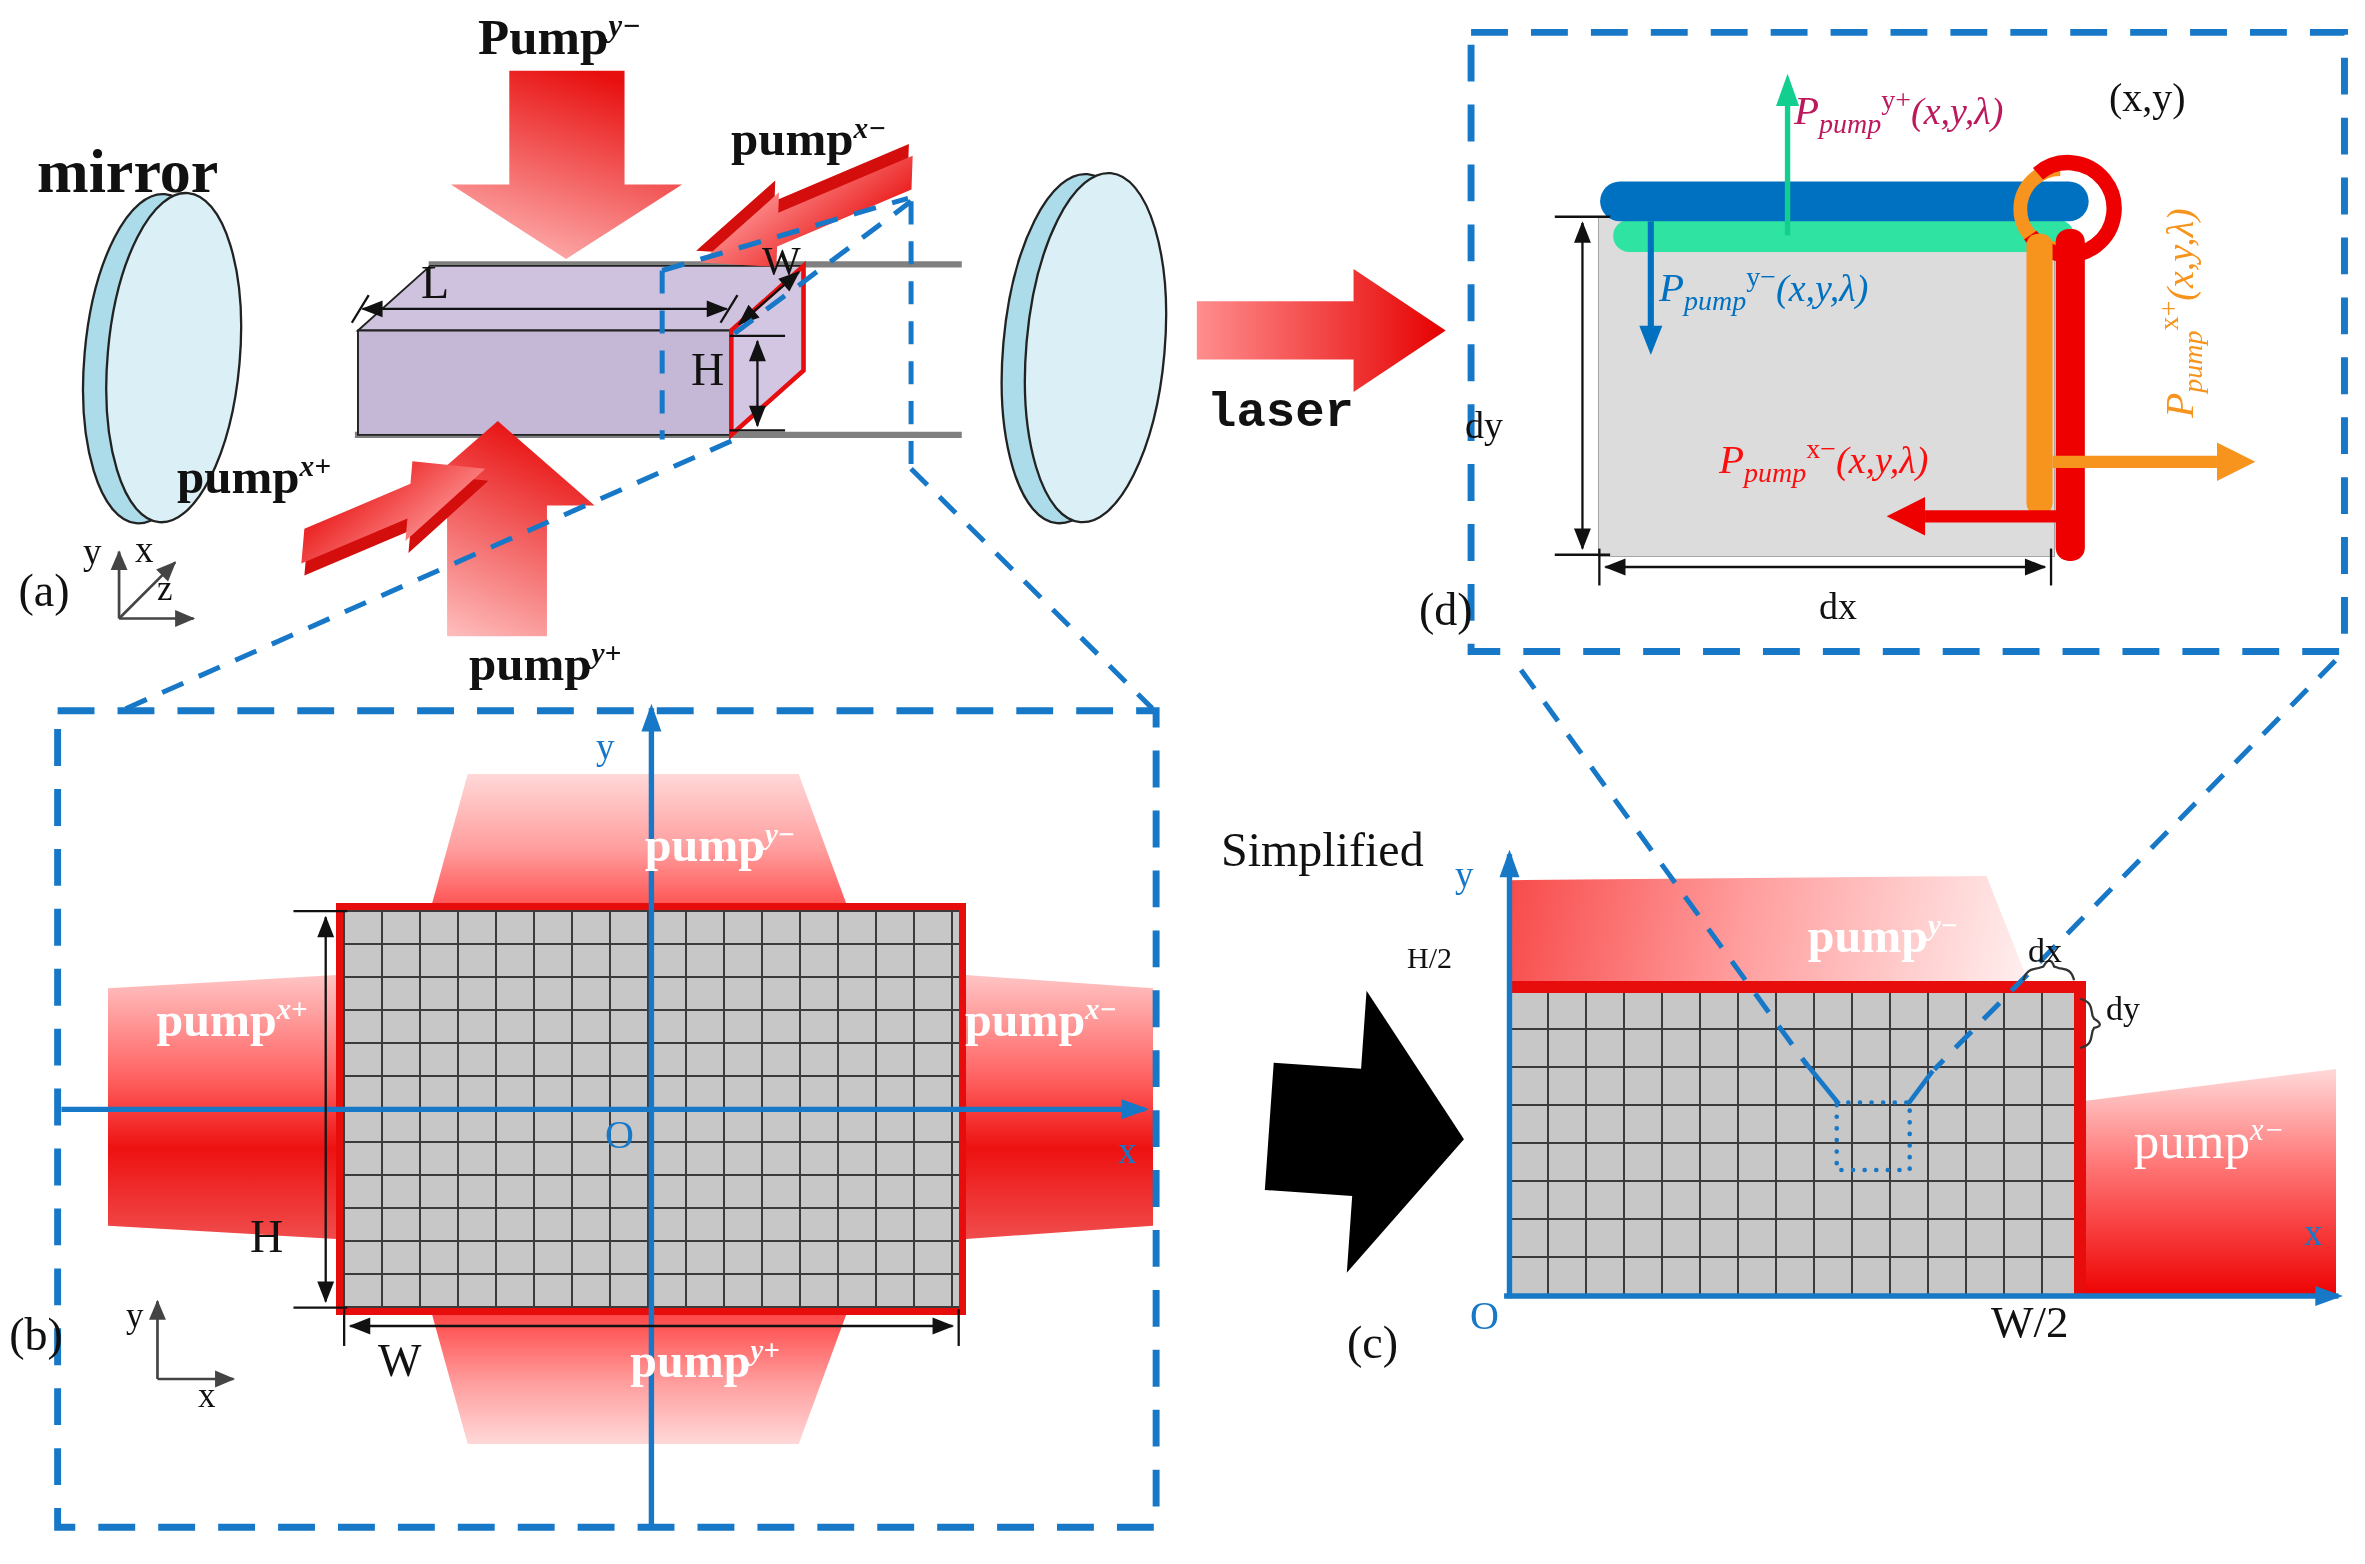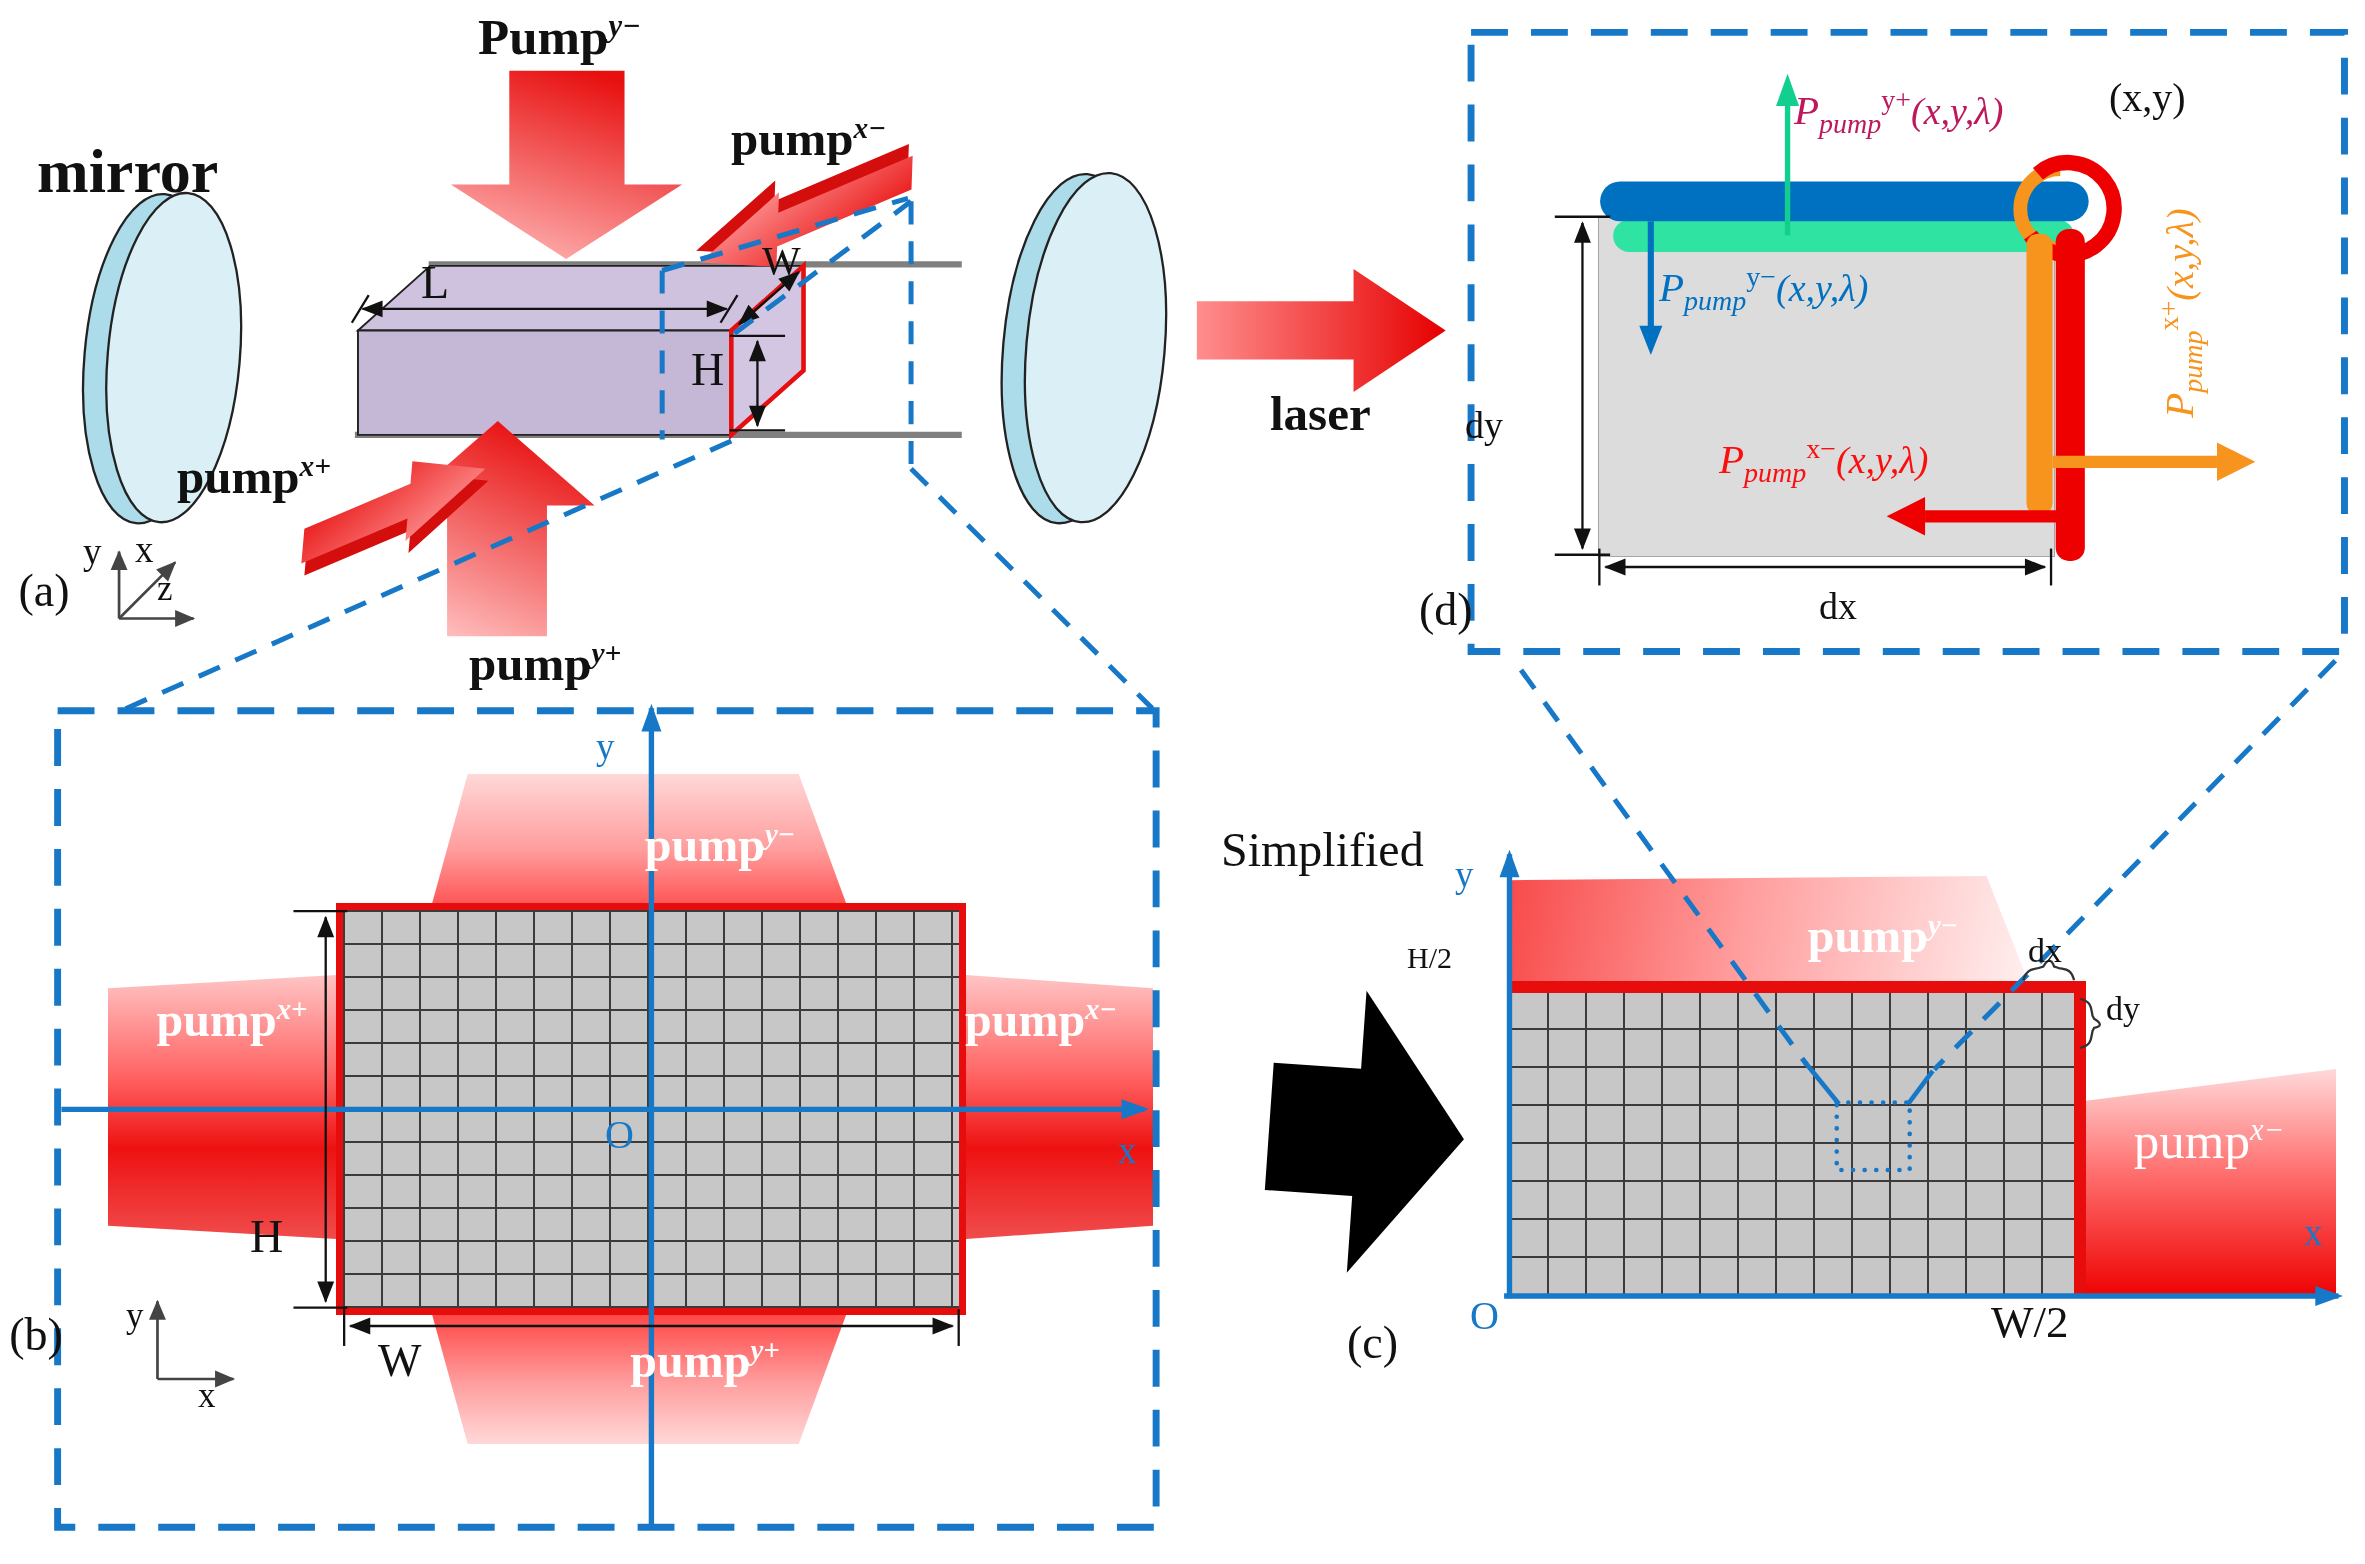--- a/index.html
+++ b/index.html
@@ -236,21 +236,21 @@
         <line x1="2090" y1="738" x2="2662" y2="738" marker-start="url(#mk-blk)" marker-end="url(#mk-blk)"></line>
         <line x1="2082" y1="714" x2="2082" y2="762"></line>
           <line x1="2670" y1="714" x2="2670" y2="762"></line>
       </g>
     </g>
   </svg>
 
   <div class="lbl b" style="left:37px;top:96px;font-size:62px;margin-top:44px;">mirror</div>
   <div class="lbl b" style="left:478px;top:10.8px;font-size:51px;"><span>Pump</span><sup>y−</sup></div>
   <div class="lbl b" style="left:731px;top:114px;font-size:49px;"><span>pump</span><sup>x−</sup></div>
-  <div class="lbl b" style="left:1270px;top:389px;font-size:49px;">laser</div>
+  <div class="lbl b" style="left:1207px;top:389px;font-size:49px;font-family:Liberation Mono, monospace;">laser</div>
   <div class="lbl b" style="left:177px;top:452px;font-size:49px;"><span>pump</span><sup>x+</sup></div>
   <div class="lbl b" style="left:469px;top:639px;font-size:49px;"><span>pump</span><sup>y+</sup></div>
   <div class="lbl it" style="left:421px;top:260px;font-size:46px;">L</div>
   <div class="lbl it" style="left:762px;top:240px;font-size:41px;">W</div>
   <div class="lbl it" style="left:691px;top:347px;font-size:46px;">H</div>
   <div class="lbl" style="left:18.4px;top:568px;font-size:46px;">(a)</div>
   <div class="lbl it" style="left:83px;top:533px;font-size:37px;">y</div>
   <div class="lbl it" style="left:135px;top:531px;font-size:37px;">x</div>
   <div class="lbl it" style="left:157px;top:571px;font-size:35px;">z</div>
 

